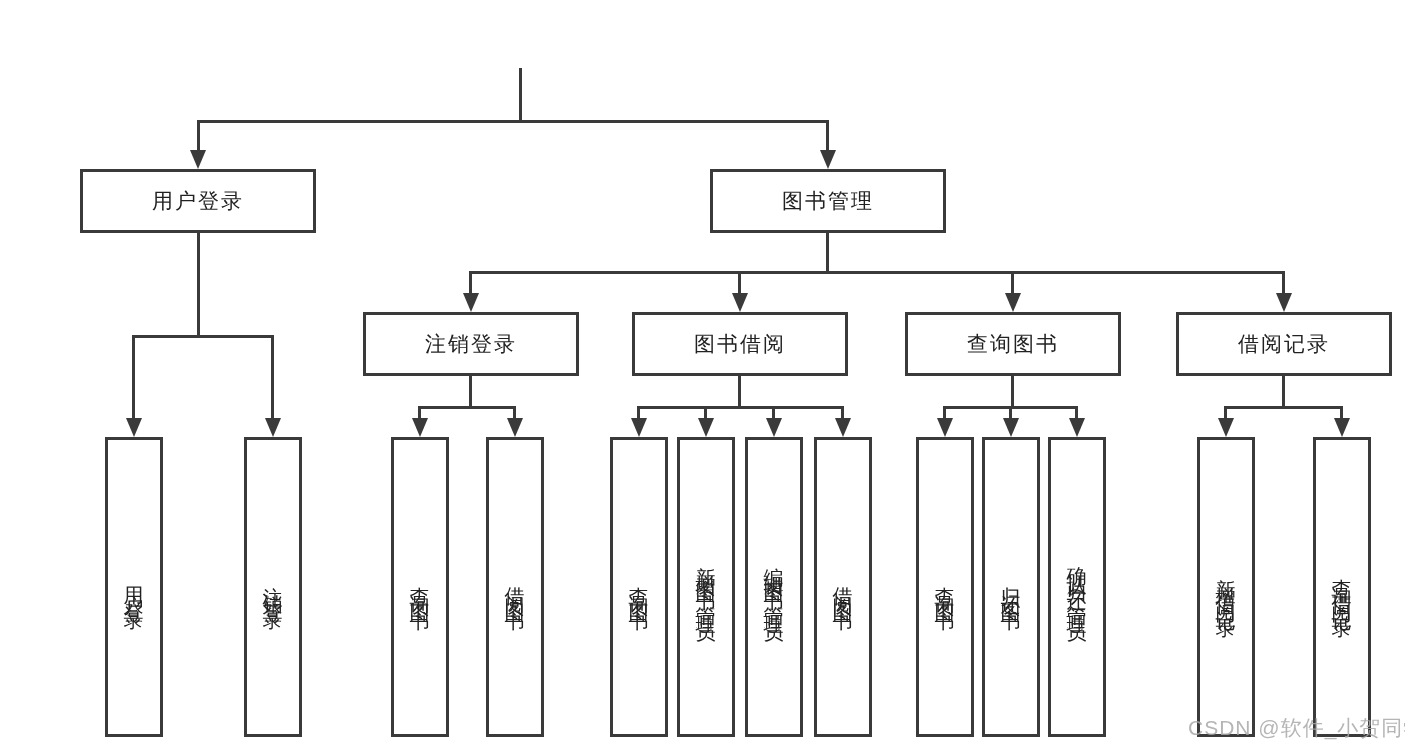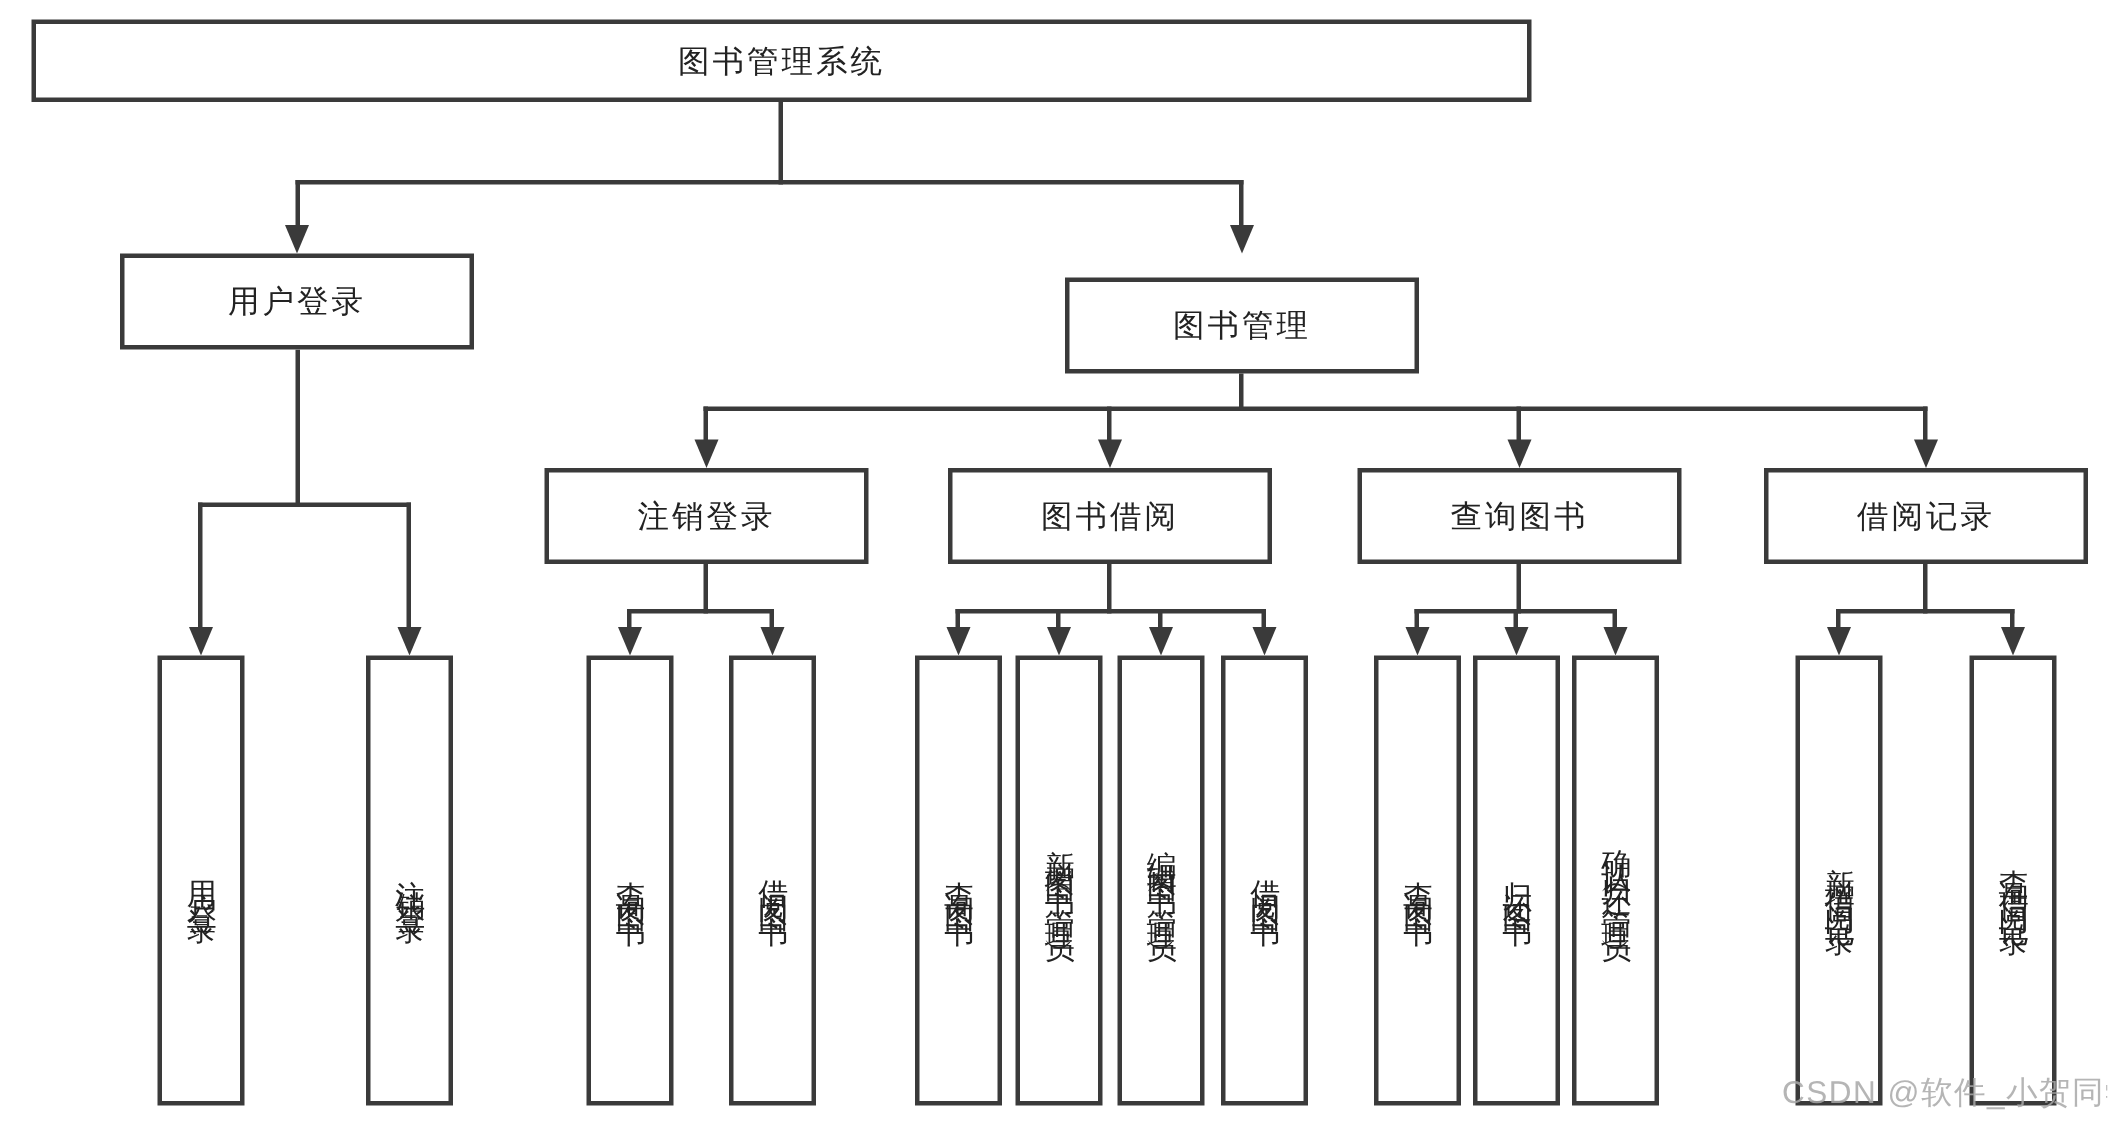--- a/index.html
+++ b/index.html
@@ -49,33 +49,32 @@
     color: rgba(168,168,168,0.85);
     z-index: 6;
     white-space: nowrap;
   }
 </style>
 </head>
 <body>
 
 <div id="canvas">
 
-  <div class="box h-label" style="left:21px; top:13px; width:1000px; height:55px;">图书管理系统</div>
 
   <div>
     <div class="vl" style="left:519px; top:68px;  height:55px;"></div>
     <div class="hl" style="left:197px; top:120px; width:632px;"></div>
     <div class="vl" style="left:197px; top:120px; height:32px;"></div>
     <div class="vl" style="left:826px; top:120px; height:32px;"></div>
     <div class="arrow" style="left:190px; top:150px;"></div>
     <div class="arrow" style="left:820px; top:150px;"></div>
   </div>
 
   <div class="box h-label" style="left:80px;  top:169px; width:236px; height:64px;">用户登录</div>
-  <div class="box h-label" style="left:710px; top:169px; width:236px; height:64px;margin-top:16px;">图书管理</div>
+  <div class="box h-label" style="left:710px; top:169px; width:236px; height:64px;">图书管理</div>
 
   <div>
     <div class="vl" style="left:197px; top:233px; height:105px;"></div>
     <div class="hl" style="left:132px; top:335px; width:142px;"></div>
     <div class="vl" style="left:132px; top:335px; height:84px;"></div>
     <div class="vl" style="left:271px; top:335px; height:84px;"></div>
     <div class="arrow" style="left:126px; top:418px;"></div>
     <div class="arrow" style="left:265px; top:418px;"></div>
   </div>
 

